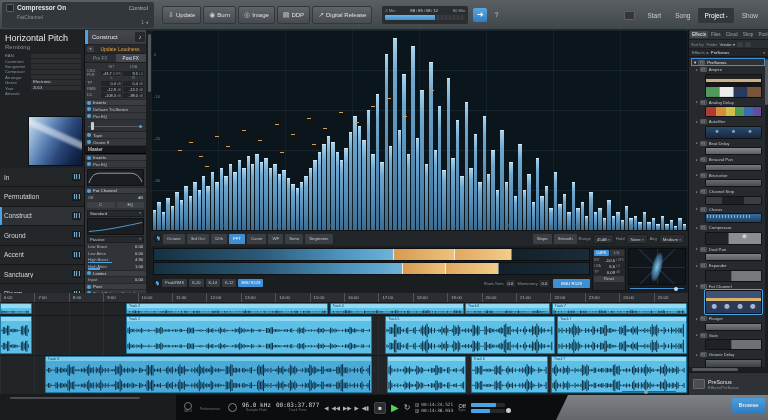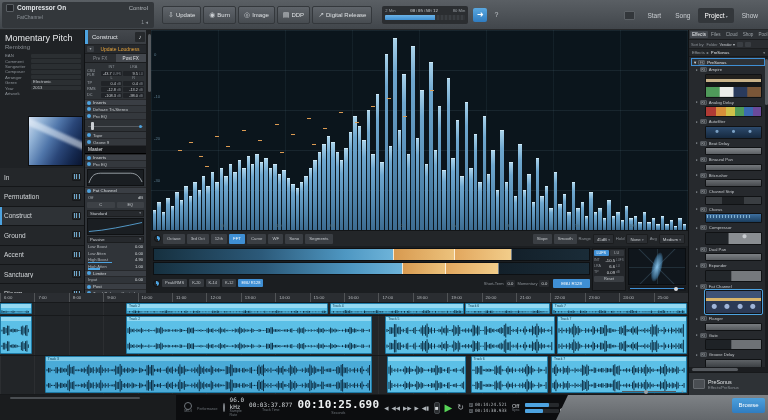--- a/index.html
+++ b/index.html
@@ -304,21 +304,21 @@
       <span id="tb-pages-list" style="display:flex;gap:2px;">
           <span class="page">Start</span>
           <span class="page">Song</span>
           <span class="page active">Project<span class="dd"> ▾</span></span>
           <span class="page">Show</span>
         </span>
     </div>
   </header>
 
   <aside class="songpanel">
-    <div class="sp-title">Momentary Pitch</div>
+    <div class="sp-title">Horizontal Pitch</div>
     <div class="sp-sub">Remixing</div>
     <div class="meta" id="meta">
         <div class="mrow">
           <span class="mlabel">EAN</span>
           <span class="mval"></span>
         </div>
         <div class="mrow">
           <span class="mlabel">Comment</span>
           <span class="mval"></span>
         </div>
@@ -1078,24 +1078,20 @@
       </div>
       <span class="ring"></span>
       <div class="tcell">
         <span class="v mono">96.0 kHz</span>
         <span class="l">Sample Rate</span>
       </div>
       <div class="tcell">
         <span class="v mono">00:03:37.877</span>
         <span class="l">Track Time</span>
       </div>
-      <div class="tcell bigcell">
-        <span class="bigtime mono">00:10:25.690</span>
-        <span class="l">Seconds</span>
-      </div>
       <div class="ticons">
         <span>◀</span>
         <span>◀◀</span>
         <span>▶▶</span>
         <span>▶</span>
         <span>◀▮</span>
       </div>
       <span class="stopbtn">■</span>
       <span class="playbtn">▶</span>
       <span class="loopbtn">↻</span>

